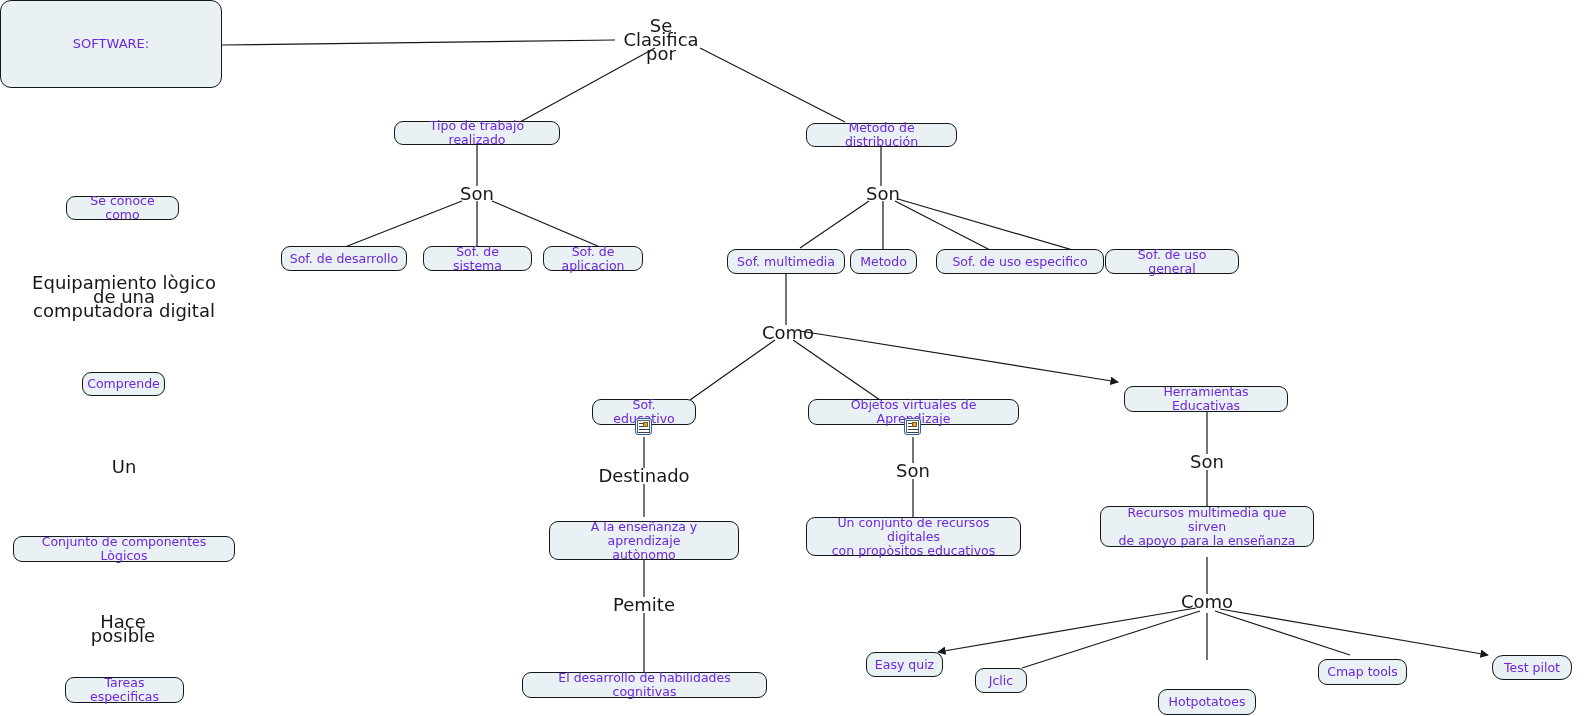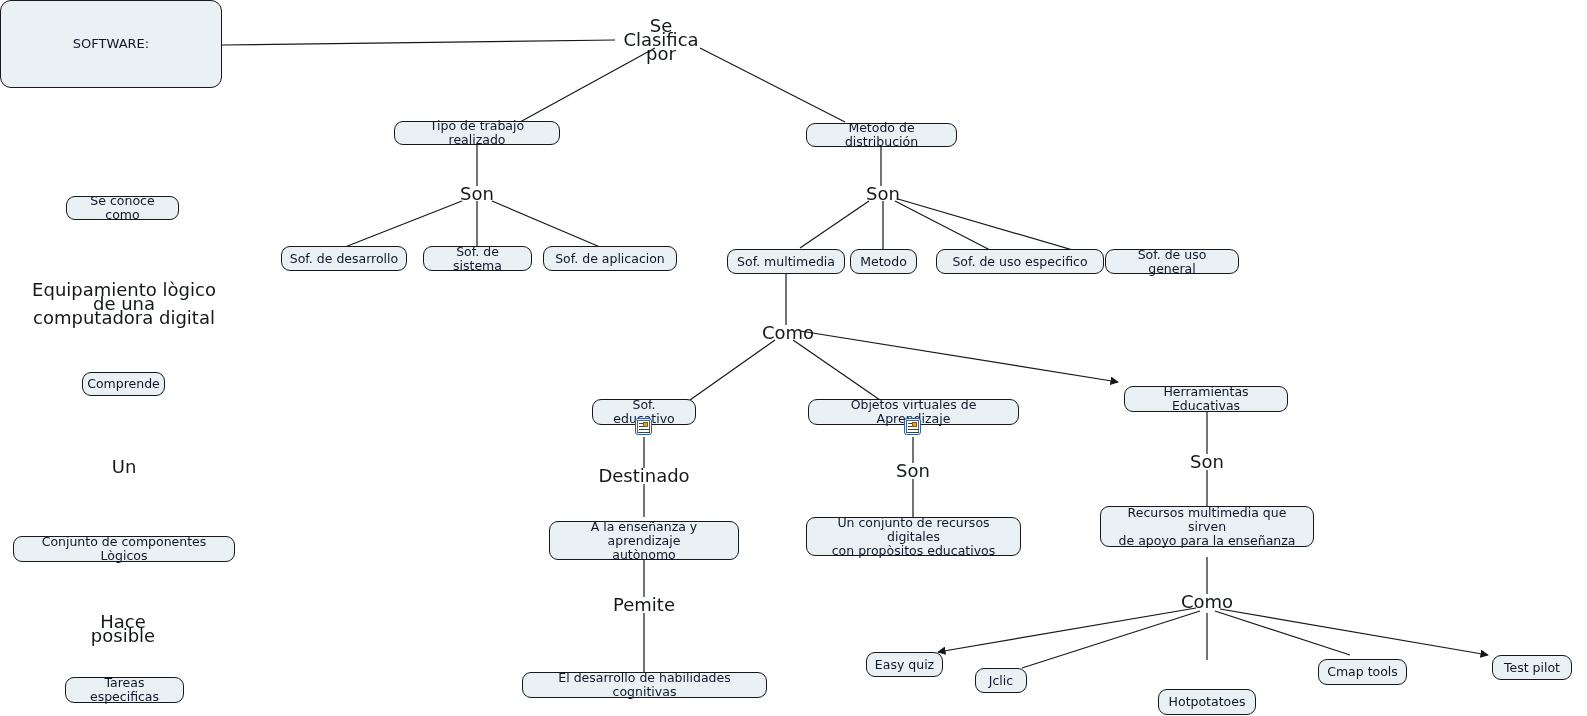--- a/index.html
+++ b/index.html
@@ -25,21 +25,21 @@
     width: 1587px;
     height: 716px;
     pointer-events: none;
   }
   .node {
     position: absolute;
     box-sizing: border-box;
     background: #e9f1f4;
     border: 1px solid #14181b;
     border-radius: 9px;
-    color: #0f172a;
+    color: #6d28d9;
     font-size: 12.5px;
     line-height: 14px;
     display: flex;
     align-items: center;
     justify-content: center;
     text-align: center;
     padding: 2px 7px;
     white-space: pre-line;
   }
   .node.root {
@@ -154,21 +154,21 @@
   </svg>
 
   <div class="node root" style="left:0px; top:0px; width:222px; height:88px;">
     <span>SOFTWARE:</span>
   </div>
 
   <div class="node" style="left:66px; top:196px; width:113px; height:24px;">
     <span>Se conoce como</span>
   </div>
 
-  <div class="link-label" style="left:29px; top:289px; width:190px; height:30px;">
+  <div class="link-label" style="left:29px; top:282px; width:190px; height:30px;">
     <span>Equipamiento lògico de una
 computadora digital</span>
   </div>
 
   <div class="node" style="left:82px; top:372px; width:83px; height:24px;">
     <span>Comprende</span>
   </div>
 
   <div class="link-label" style="left:103px; top:459px; width:42px; height:16px;">
     <span>Un</span>
@@ -207,21 +207,21 @@
   </div>
 
   <div class="node" style="left:281px; top:246px; width:126px; height:25px;">
     <span>Sof. de desarrollo</span>
   </div>
 
   <div class="node" style="left:423px; top:246px; width:109px; height:25px;">
     <span>Sof. de sistema</span>
   </div>
 
-  <div class="node" style="left:543px; top:246px; width:134px; height:25px;">
+  <div class="node" style="left:543px; top:246px; width:100px; height:25px;">
     <span>Sof. de aplicacion</span>
   </div>
 
   <div class="node" style="left:727px; top:249px; width:118px; height:25px;">
     <span>Sof. multimedia</span>
   </div>
 
   <div class="node" style="left:850px; top:249px; width:67px; height:25px;">
     <span>Metodo</span>
   </div>
@@ -318,17 +318,17 @@
   </div>
 
   <div class="node" style="left:1158px; top:664px; width:98px; height:26px;margin-top:25px;">
     <span>Hotpotatoes</span>
   </div>
 
   <div class="node" style="left:1318px; top:659px; width:89px; height:26px;">
     <span>Cmap tools</span>
   </div>
 
-  <div class="node" style="left:1492px; top:655px; width:80px; height:25px;">
+  <div class="node" style="left:1492px; top:655px; width:80px; height:25px;border-radius:11px;">
     <span>Test pilot</span>
   </div>
 
 </div>
 
 </body></html>

